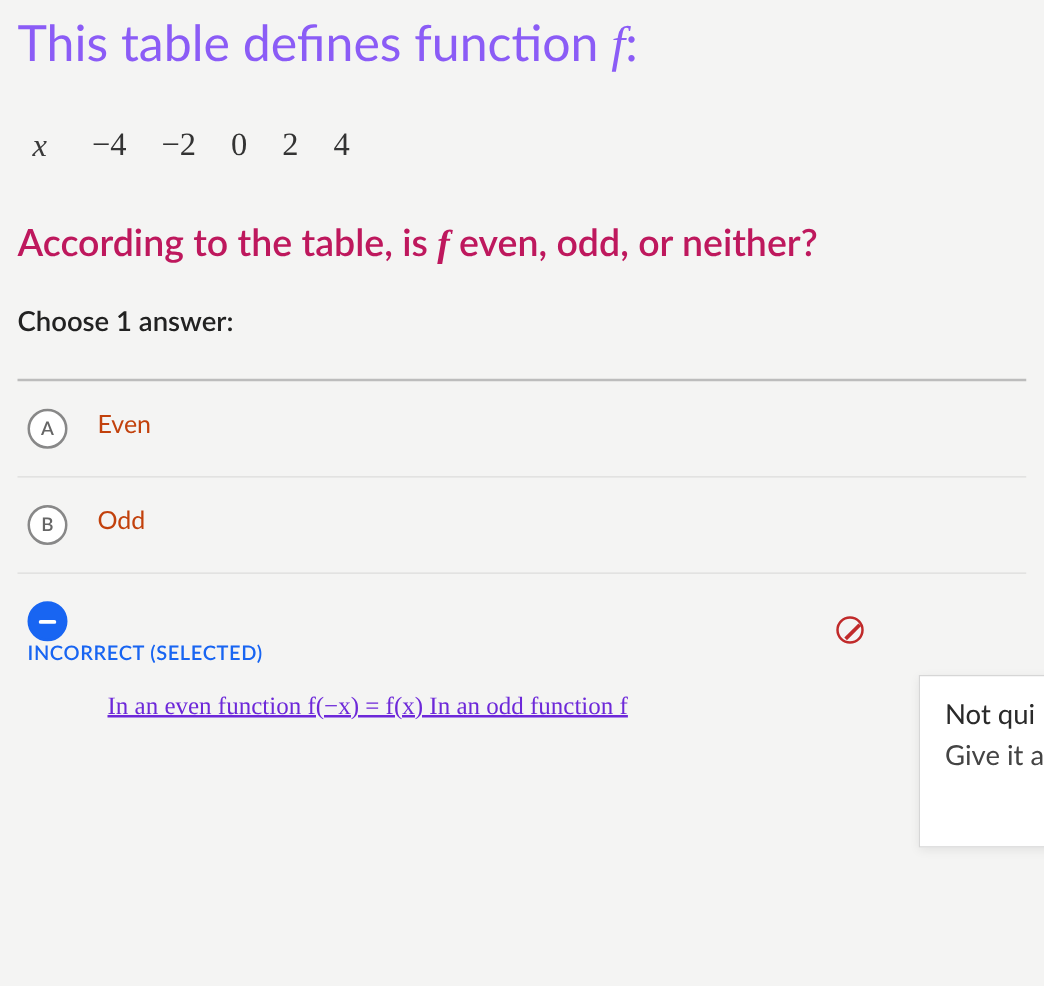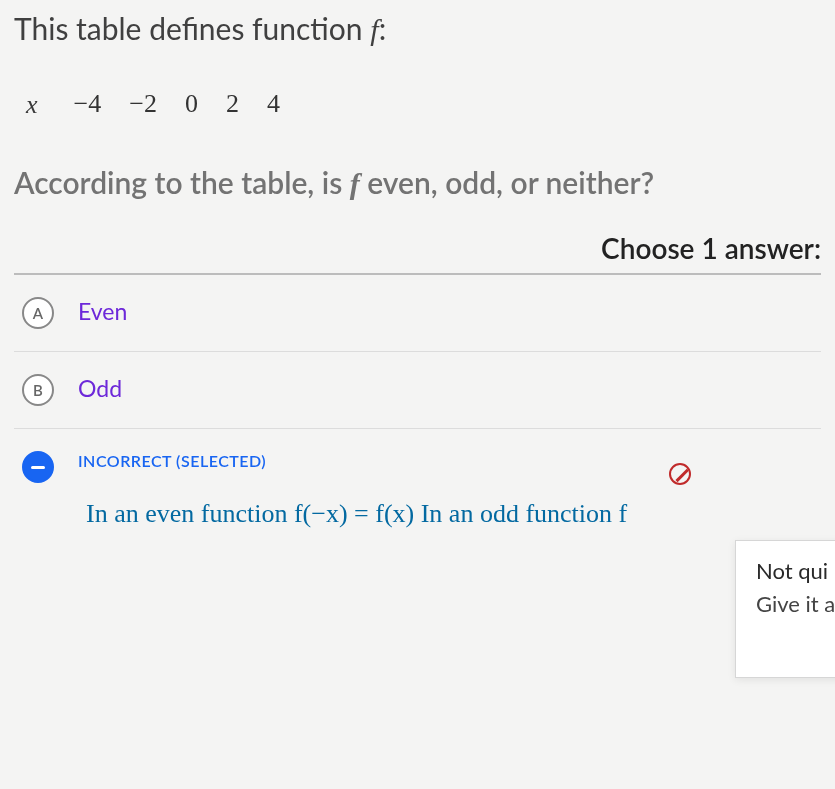--- a/index.html
+++ b/index.html
@@ -6,23 +6,23 @@
   body {
     margin: 0;
     padding: 10px 14px;
     font-family: -apple-system, BlinkMacSystemFont, "Segoe UI", Lato, Arial, sans-serif;
     background: #f4f4f3;
     color: #262626;
     width: 835px;
     overflow: hidden;
   }
   .prompt {
-    font-size: 30px;
+    font-size: 40px;
     font-weight: 400;
-    color: #404040;
+    color: #8b5cf6;
     margin: 0 0 30px 0;
   }
   .math-it { font-family: Georgia, 'Times New Roman', serif; font-style: italic; }
   .fn-table {
     border-collapse: collapse;
     margin: 0 0 35px 8px;
     font-family: Georgia, 'Times New Roman', serif;
     font-size: 26px;
   }
   .fn-table th {
@@ -37,29 +37,28 @@
     padding: 10px 14px;
     text-align: center;
     border-bottom: 1.5px solid #444;
     color: #333;
     font-style: normal;
   }
   .fn-table tr:last-child td, .fn-table tr:last-child th { border-bottom: none; padding-top:12px; }
   .question {
     font-size: 30px;
     font-weight: 600;
-    color: #737373;
+    color: #be185d;
     margin: 0 0 30px 0;
   }
   .choose-label {
-    font-size: 28px;
+    font-size: 22px;
     font-weight: 600;
     color: #222;
-    margin: 0 0 8px 0;
-    text-align: right;
+    margin: 0 0 33px 0;
   }
   .choices { border-top: 2px solid #bcbcbc; }
   .choice {
     display: flex;
     align-items: flex-start;
     padding: 22px 8px 22px 8px;
     border-bottom: 1px solid #dcdcdc;
     cursor: pointer;
     position: relative;
   }
@@ -78,22 +77,22 @@
   }
   .marker.selected {
     border-color: #1865f2;
     background: #1865f2;
     color: #fff;
   }
   .marker.selected .dash {
     width: 14px; height: 3px; background: #fff; border-radius: 2px;
   }
   .choice-text {
-    font-size: 23px;
-    color: #6d28d9;
+    font-size: 20px;
+    color: #c2410c;
   }
   .incorrect-label {
     color: #1865f2;
     font-size: 16px;
     font-weight: 600;
     letter-spacing: 0.5px;
     margin-bottom: 6px;
   }
   .choice-col { display: flex; flex-direction: column; }
   .banish {
@@ -121,24 +120,25 @@
     box-shadow: 0 2px 8px rgba(0,0,0,0.08);
     padding: 16px 20px 60px 20px;
     width: 130px;
     font-size: 22px;
     color: #2a2a2a;
   }
   .feedback-box .l1 { font-weight: 400; margin-bottom: 6px; }
   .feedback-box .l2 { color: #444; }
   .explain {
     font-family: Georgia, 'Times New Roman', serif;
-    font-size: 26px;
-    color: #0369a1;
+    font-size: 20px;
+    color: #6d28d9;
     padding: 8px 0 0 72px;
     white-space: nowrap;
+    text-decoration: underline;
   }
 </style>
 </head>
 <body>
 
 <p class="prompt">
   <span>This table defines function </span><span class="math-it">f</span><span>:</span>
 </p>
 
 <table class="fn-table">
@@ -165,21 +165,21 @@
   <div class="choice">
     <div class="marker">A</div>
     <div class="choice-text">Even</div>
   </div>
 
   <div class="choice">
     <div class="marker">B</div>
     <div class="choice-text">Odd</div>
   </div>
 
-  <div class="choice" style="padding-bottom:8px;border-bottom:none;">
+  <div class="choice" style="padding-bottom:8px;border-bottom:none;flex-direction:column;">
     <div class="marker selected">
       <span class="dash"></span>
     </div>
     <div class="choice-col">
       <div class="incorrect-label">INCORRECT (SELECTED)</div>
     </div>
     <div class="banish"></div>
   </div>
 
   <div class="explain">In an even function   f(−x) = f(x)  In an odd function   f</div>

